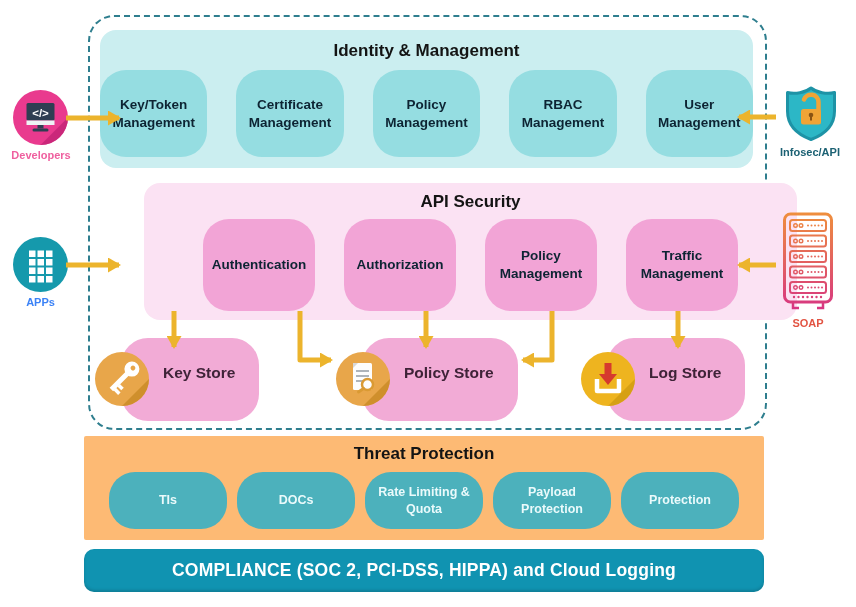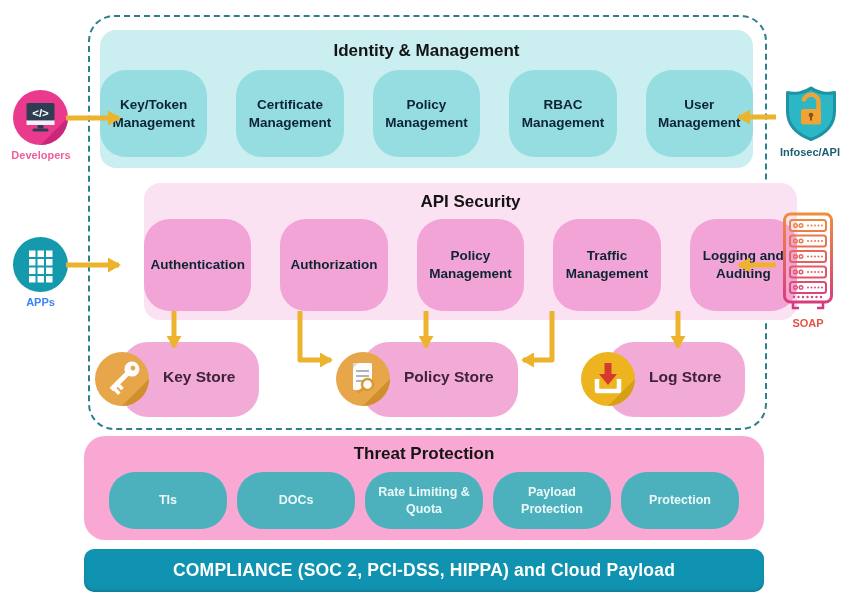--- a/index.html
+++ b/index.html
@@ -12,31 +12,31 @@
   .box-row{display:flex;justify-content:center;gap:29px;}
   .node{width:112px;display:flex;align-items:center;justify-content:center;text-align:center;
         font-weight:bold;font-size:13.5px;line-height:1.3;color:#0d2433;border-radius:26px;
         padding:0 4px;box-sizing:border-box;}
   .identity{left:100px;top:30px;width:653px;height:138px;background:#cbeef0;padding-top:11px;}
   .identity .node{height:87px;background:#95dde1;}
   .identity .box-row{margin-top:9px;}
   .api{left:100px;top:183px;width:653px;height:137px;background:#fbe2f3;padding-top:9px;margin-left:44px;}
   .api .node{height:92px;background:#f2a4d6;}
   .api .box-row{margin-top:7px;}
-  .threat{left:84px;top:436px;width:680px;height:104px;background:#f9a8d4;border-radius:21px;padding-top:8px;}
+  .threat{left:84px;top:436px;width:680px;height:104px;background:#fdba74;border-radius:2px;padding-top:8px;}
   .threat .node{height:57px;background:#4cb1bc;color:#eafafb;font-size:12.5px;border-radius:26px;width:118px;}
   .threat .box-row{gap:10px;margin-top:8px;}
   .compliance{position:absolute;left:84px;top:549px;width:680px;height:43px;background:#1093b1;
               border-radius:10px;display:flex;align-items:center;justify-content:center;color:#ffffff;
               font-weight:bold;font-size:17.5px;letter-spacing:.2px;
               box-shadow:inset 0 -2px 3px rgba(0,0,0,.15);}
   .store{position:absolute;display:flex;align-items:center;height:54px;}
   .store-icon{position:relative;z-index:2;width:54px;height:54px;flex:none;}
   .store-pill{height:71px;background:#f2abd6;border-radius:27px;display:flex;align-items:center;
-              font-weight:bold;font-size:15.5px;color:#3f2338;margin-left:-28px;padding:0 24px 4px 42px;white-space:nowrap;}
+              font-weight:bold;font-size:15.5px;color:#3f2338;margin-left:-28px;padding:0 24px 12px 42px;white-space:nowrap;}
   .actor-icon{position:absolute;}
   .actor-label{position:absolute;text-align:center;font-weight:bold;font-size:11px;white-space:nowrap;}
   svg.overlay{position:absolute;left:0;top:0;width:856px;height:607px;pointer-events:none;z-index:4;}
 </style>
 </head>
 <body>
 
 <div class="canvas">
 
   <div class="dashed"></div>
@@ -52,21 +52,20 @@
     </div>
   </section>
 
   <section class="panel api">
     <h2 class="panel-title">API Security</h2>
     <div class="box-row">
       <div class="node">Authentication</div>
       <div class="node">Authorization</div>
       <div class="node">Policy Management</div>
       <div class="node">Traffic Management</div>
-      <div class="node">Logging and Auditing</div>
     </div>
   </section>
 
   <div class="store" style="left:95px;top:352px;">
     <span class="store-icon">
       <svg viewBox="0 0 54 54" width="54" height="54">
         <circle cx="27" cy="27" r="27" fill="#e8a64a"></circle>
         <path d="M54 27 A27 27 0 0 1 27 54 L54 27 Z" fill="#c5861f" opacity="0.7"></path>
         <g transform="rotate(45 27 27)">
           <circle cx="27" cy="13" r="7.5" fill="#ffffff"></circle>
@@ -112,21 +111,21 @@
     <h2 class="panel-title">Threat Protection</h2>
     <div class="box-row">
       <div class="node">TIs</div>
       <div class="node">DOCs</div>
       <div class="node">Rate Limiting &amp; Quota</div>
       <div class="node">Payload Protection</div>
       <div class="node">Protection</div>
     </div>
   </section>
 
-  <div class="compliance">COMPLIANCE (SOC 2, PCI-DSS, HIPPA) and Cloud Payload</div>
+  <div class="compliance">COMPLIANCE (SOC 2, PCI-DSS, HIPPA) and Cloud Logging</div>
 
   <div class="actor-icon" style="left:13px;top:90px;width:55px;height:55px;">
     <svg viewBox="0 0 55 55" width="55" height="55">
       <circle cx="27.5" cy="27.5" r="27.5" fill="#e93a8e"></circle>
       <path d="M55 27.5 A27.5 27.5 0 0 1 27.5 55 L55 27.5 Z" fill="#c42577" opacity="0.85"></path>
       <rect x="13.5" y="13" width="28" height="17.5" rx="1.5" fill="#2e3e52"></rect>
       <text x="27.5" y="26.5" text-anchor="middle" font-size="11.5" font-weight="bold" fill="#ffffff">&lt;/&gt;</text>
       <rect x="13.5" y="30.5" width="28" height="4.5" fill="#eef2f5"></rect>
       <rect x="24.5" y="35" width="6" height="3.5" fill="#2e3e52"></rect>
       <rect x="19.5" y="38.5" width="16" height="3" rx="1.5" fill="#2e3e52"></rect>

